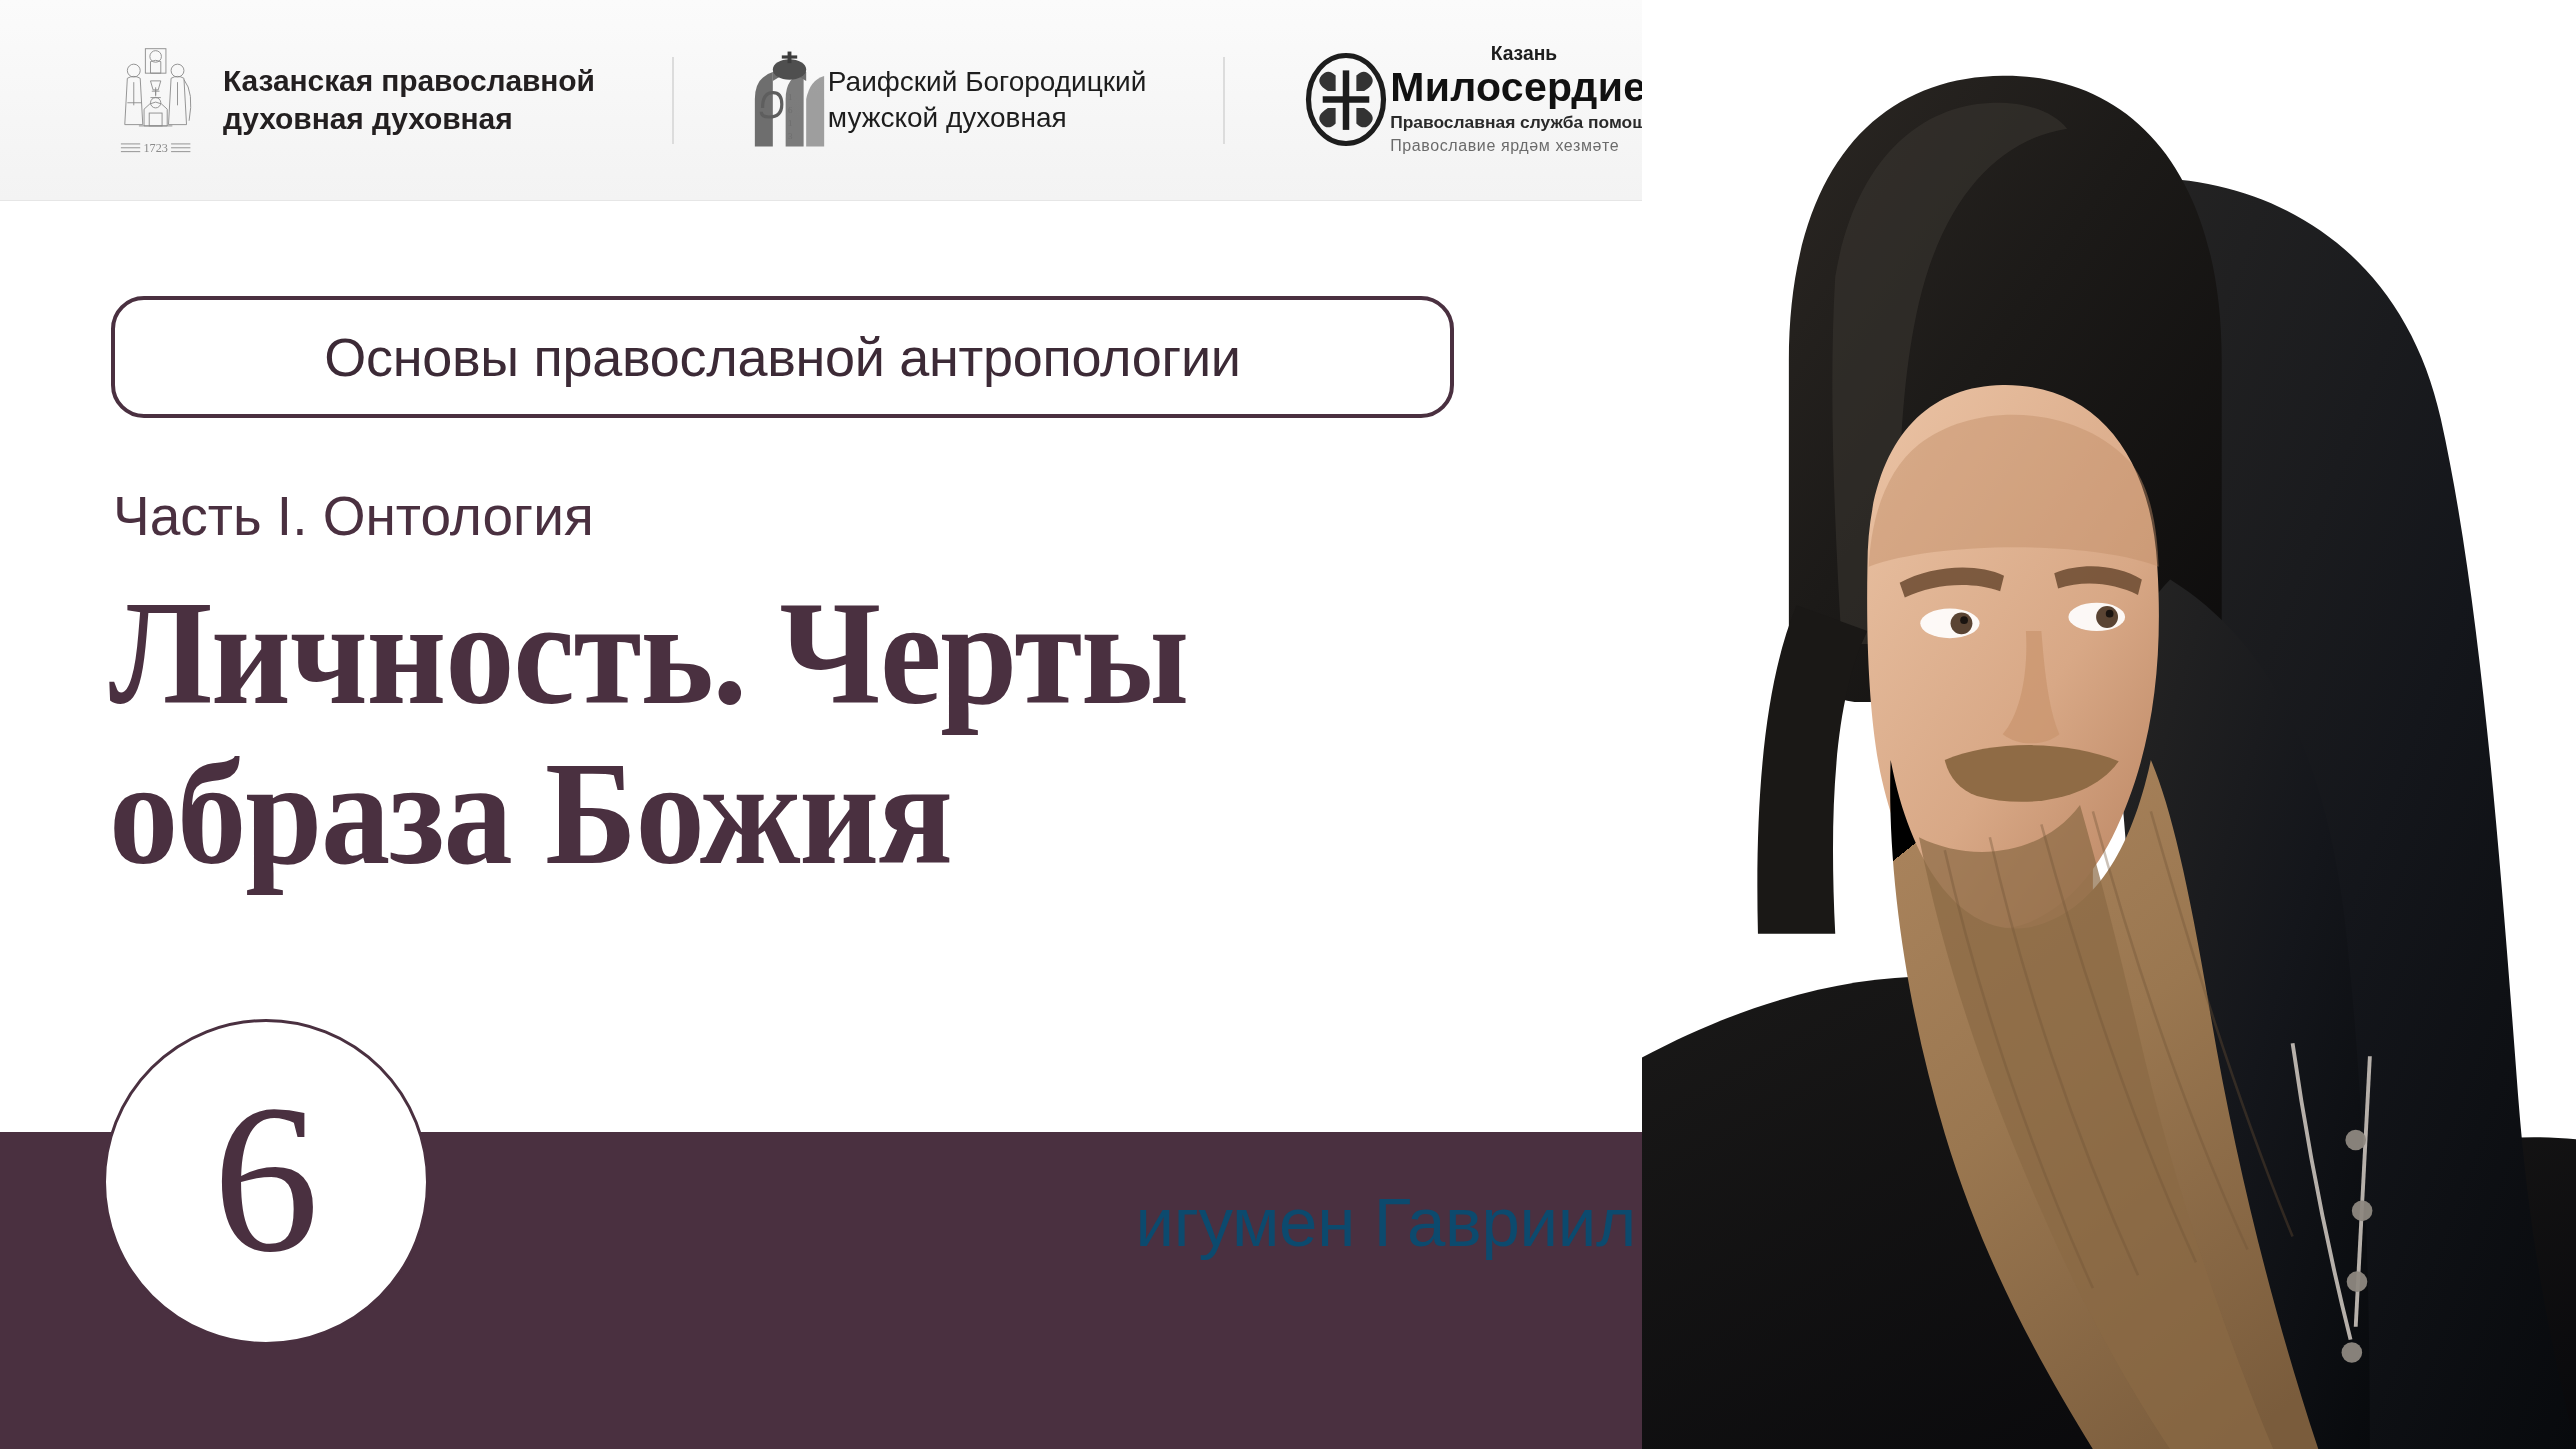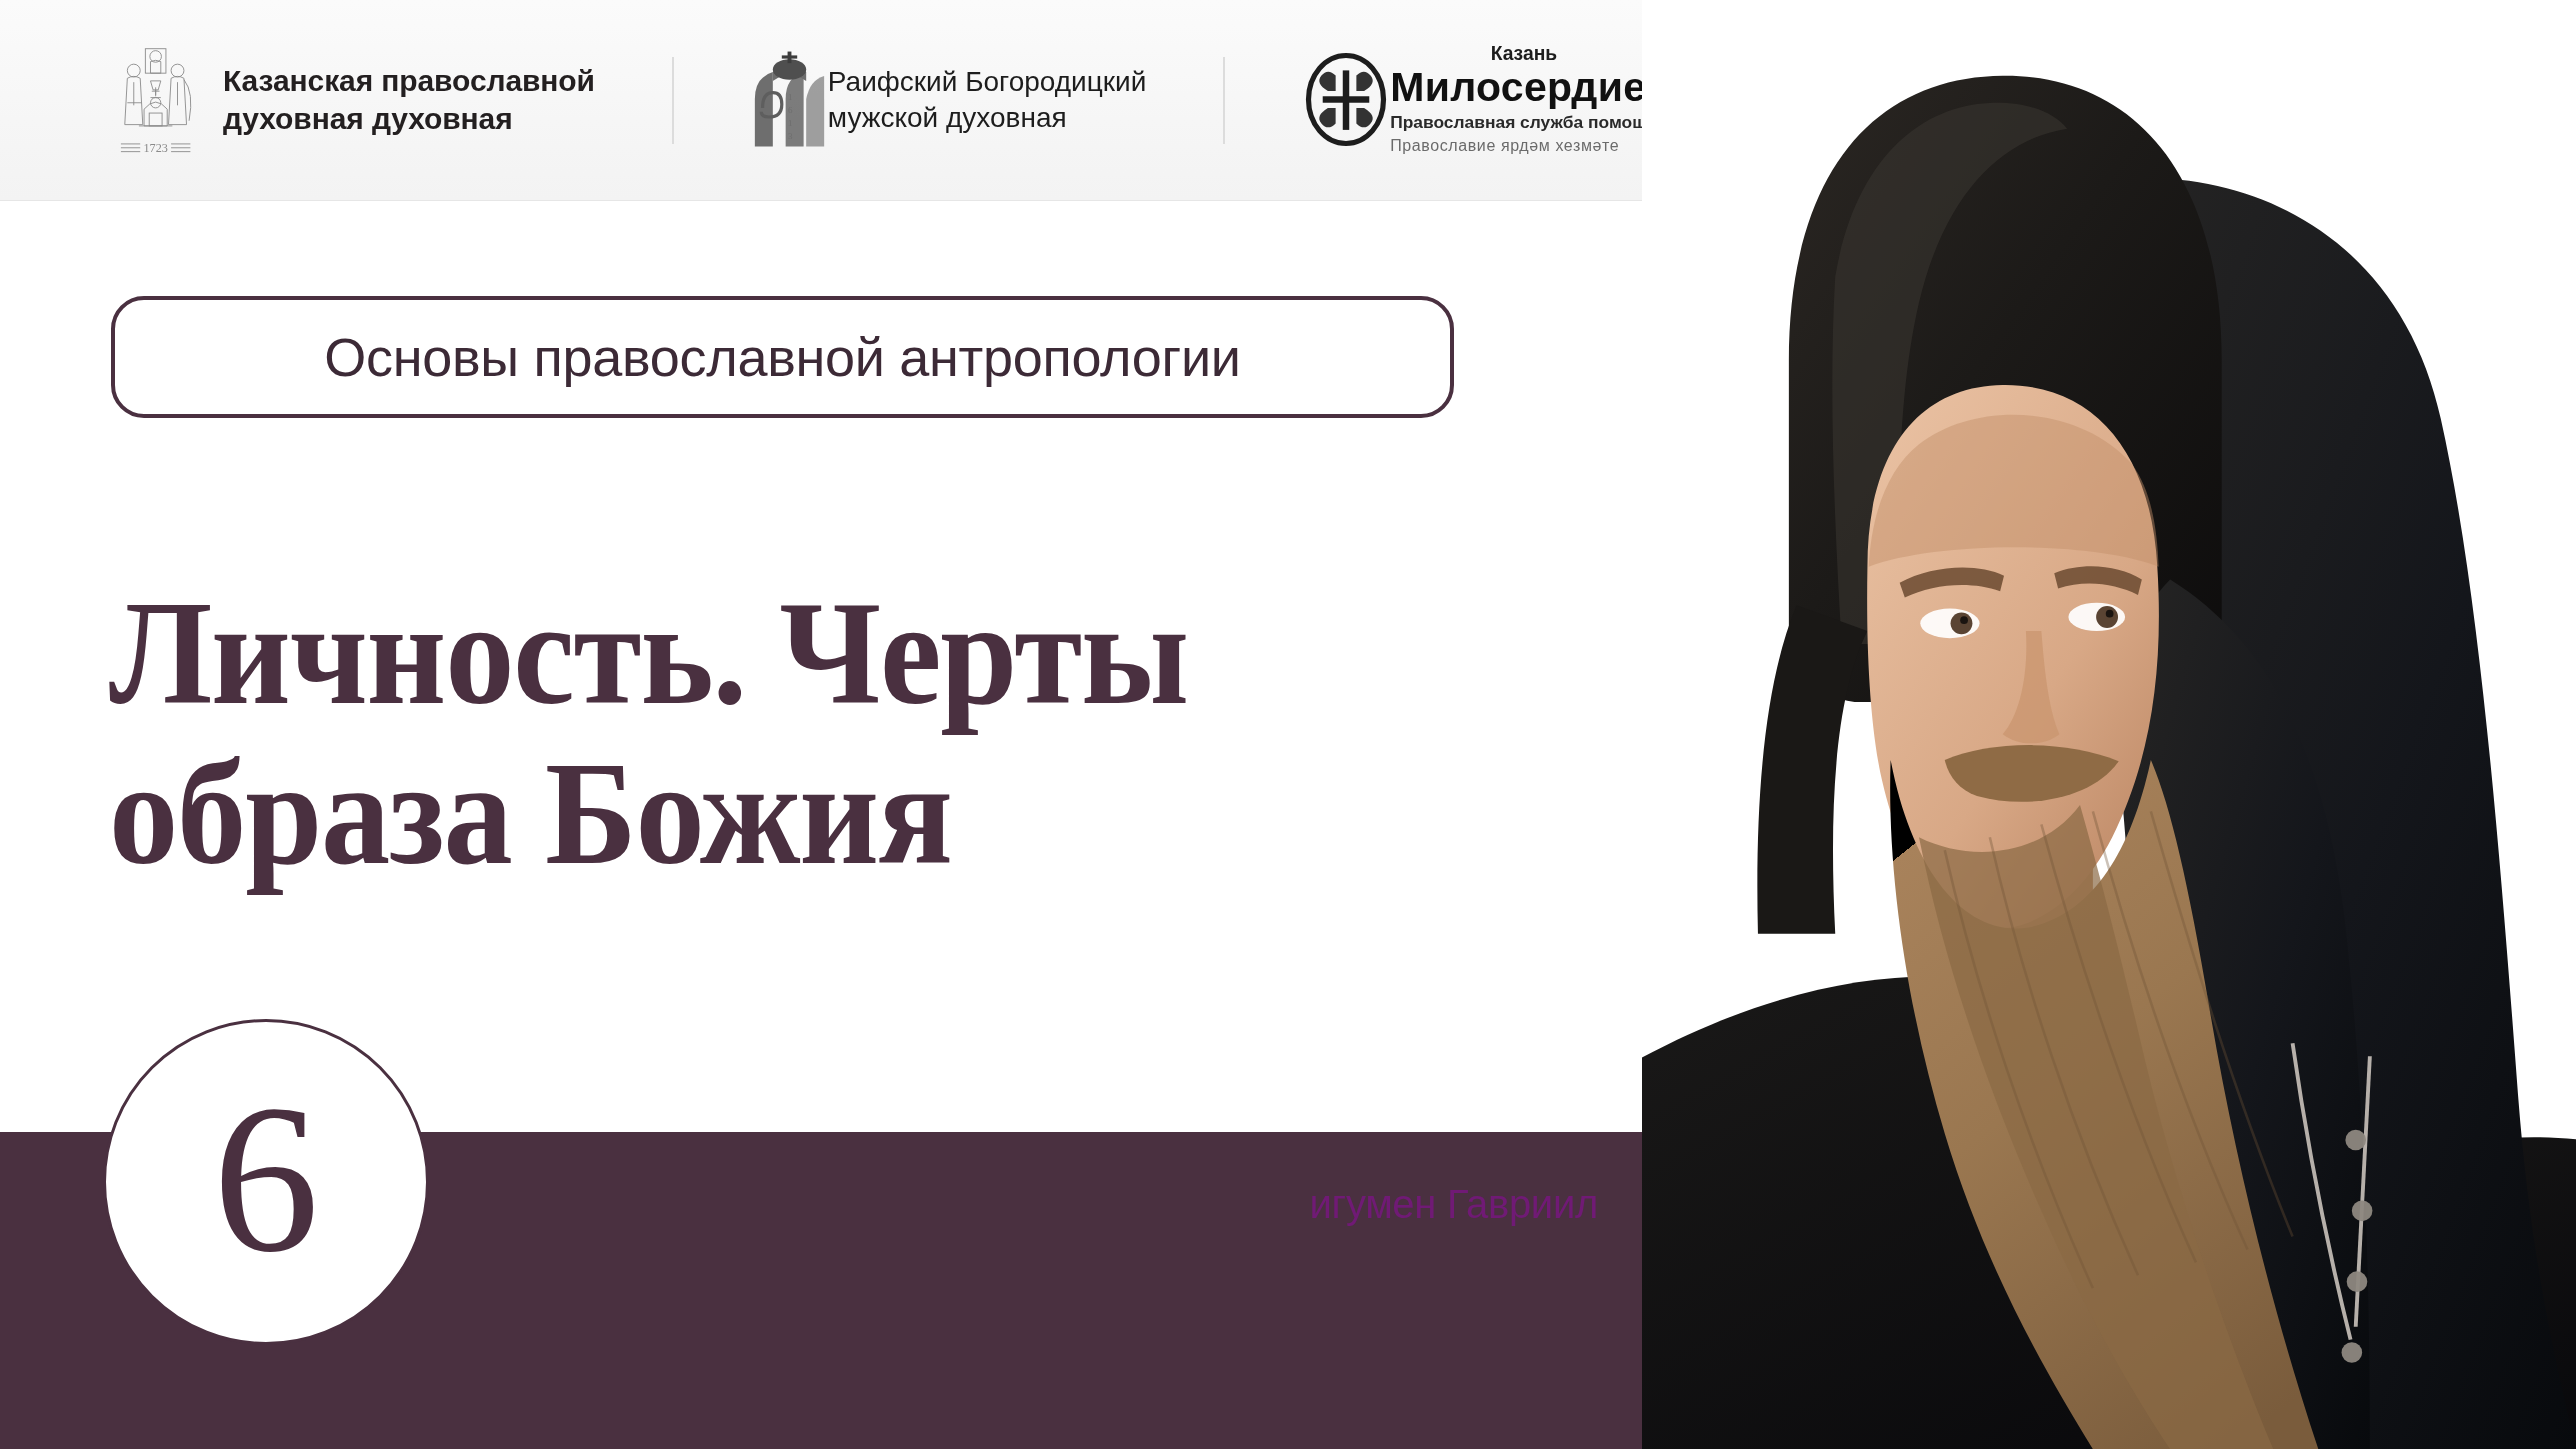--- a/index.html
+++ b/index.html
@@ -96,23 +96,23 @@
     box-sizing:border-box;z-index:6;
     display:flex;align-items:center;justify-content:center;
   }
   .badge-num{
     font-family:"Liberation Serif",serif;
     font-size:213px;color:#4a3040;line-height:1;
     margin-top:-6.4px;font-weight:normal;
   }
 
   .speaker{
-    position:absolute;left:645px;top:1179px;width:953px;
-    text-align:right;color:#701a75;z-index:6;
-    font-size:40px;line-height:1.28;letter-spacing:-0.3px;
+    position:absolute;left:683px;top:1179px;width:953px;
+    text-align:right;color:#0c4a6e;z-index:6;
+    font-size:69px;line-height:1.28;letter-spacing:-0.3px;
   }
   .speaker .sp1{display:block;}
   .speaker .sp2{display:block;}
 </style>
 </head>
 <body>
 
 <div class="slide">
 
   <div class="photo">
@@ -316,20 +316,21 @@
     </div>
   </div>
 
   <div class="bottombar-ext"></div>
   <div class="bottombar"></div>
 
   <div class="pill">
     <span class="pill-label">Основы православной антропологии</span>
   </div>
 
+  <div class="part">Часть I. Онтология</div>
 
   <div class="headline">
     <span class="l1">Личность. Черты</span>
     <span class="l2">образа Божия</span>
   </div>
 
   <div class="badge">
     <span class="badge-num">6</span>
   </div>
 

